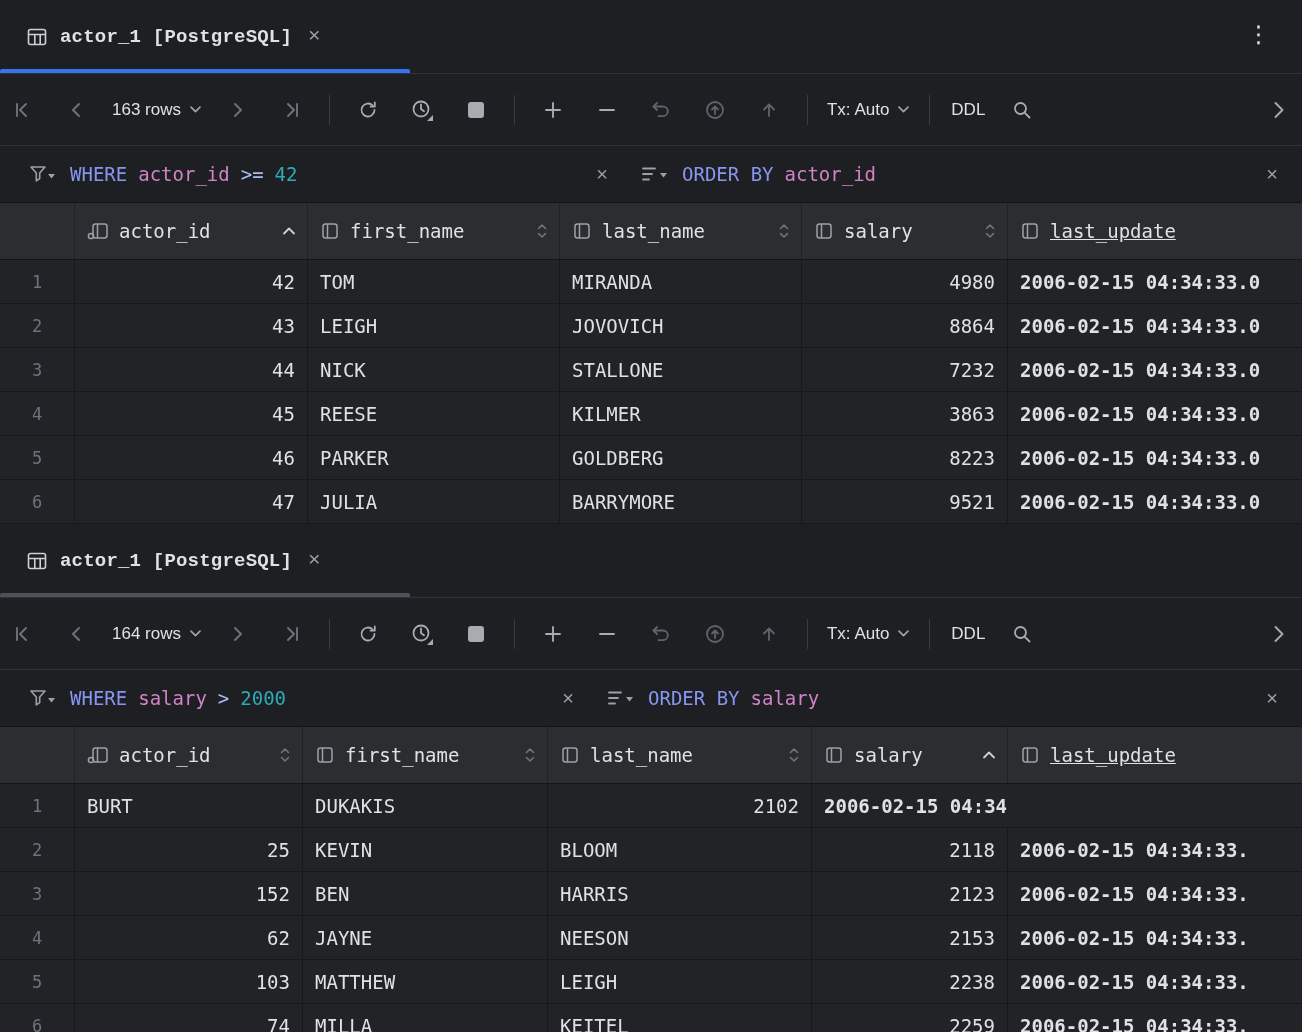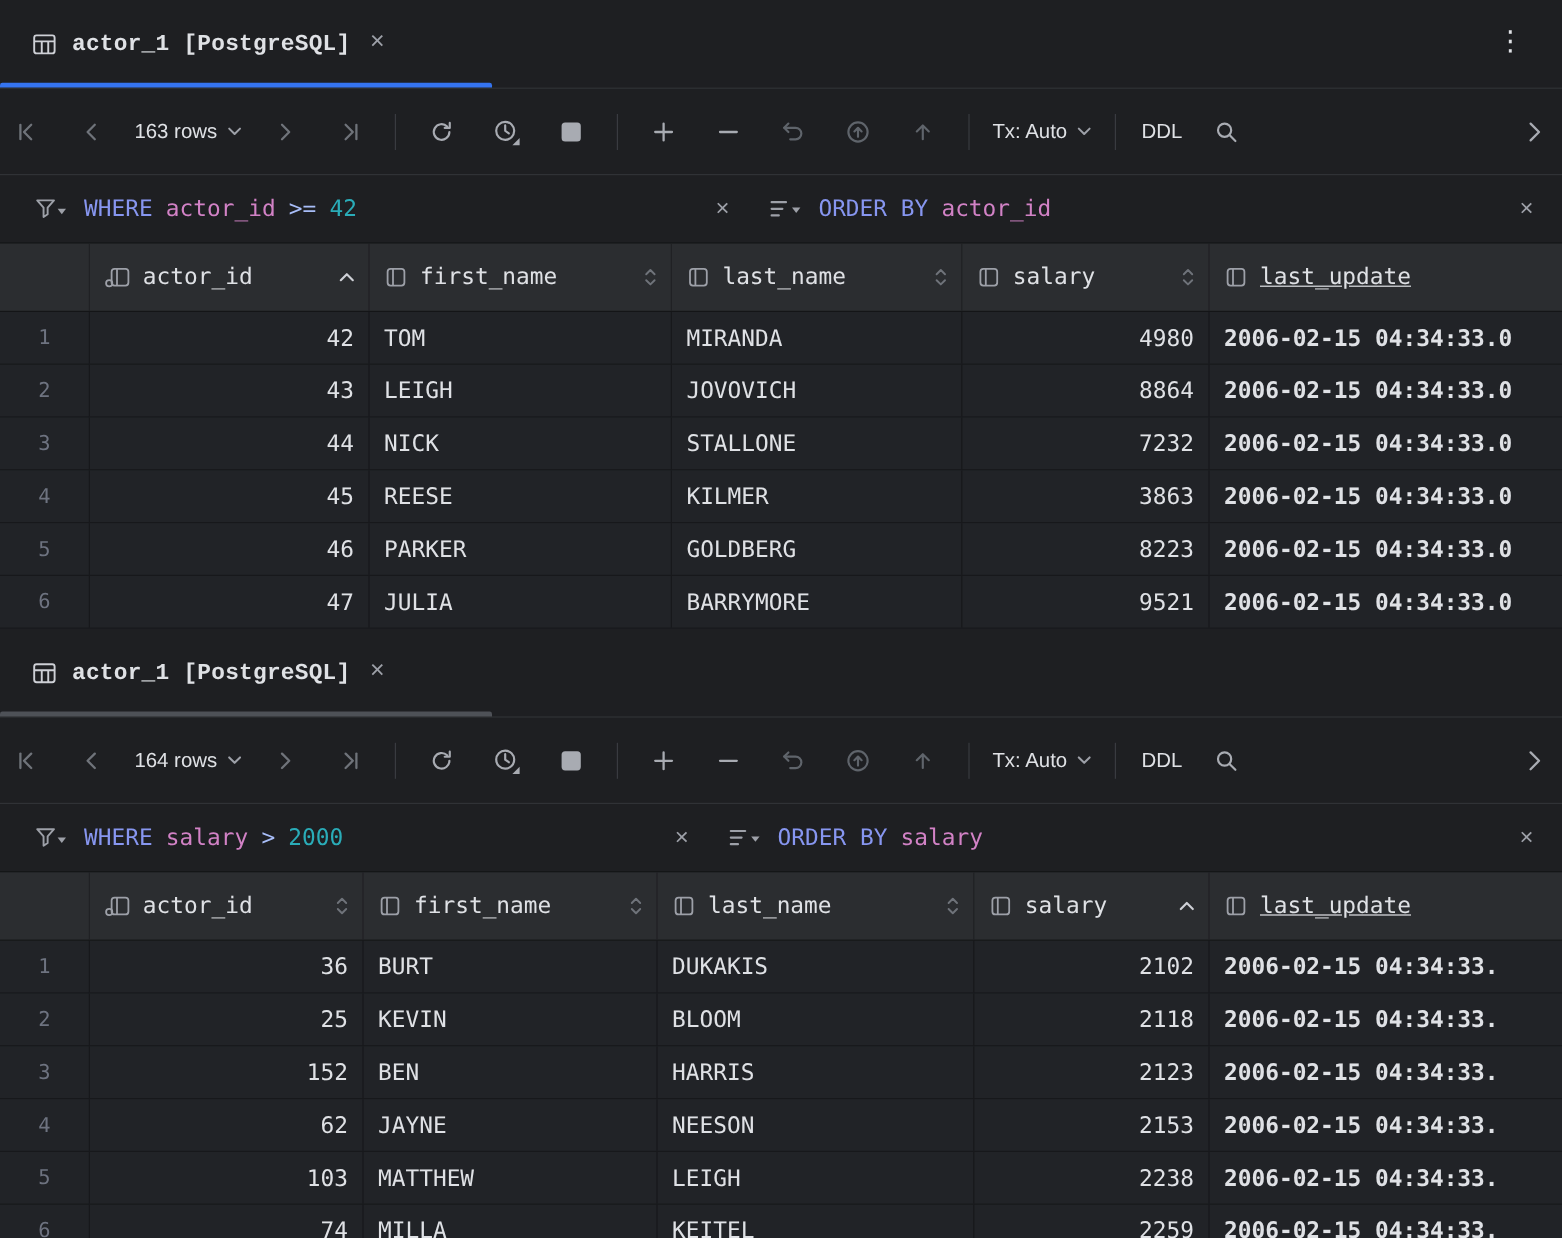--- a/index.html
+++ b/index.html
@@ -549,21 +549,20 @@
               <rect x="3" y="3" width="14" height="14" rx="2.5"></rect>
               <path d="M7.5 3v14"></path>
             </svg>
           </span>
         <span class="hname">last_update</span>
       </div>
     </div>
     <div class="grid-body">
         <div class="grid-row">
     <div class="cell gutter">1</div>
-    <div class="cell num">36</div>
     <div class="cell">BURT</div>
     <div class="cell">DUKAKIS</div>
     <div class="cell num">2102</div>
     <div class="cell">2006-02-15 04:34:33.</div>
   </div>
         <div class="grid-row">
     <div class="cell gutter">2</div>
     <div class="cell num">25</div>
     <div class="cell">KEVIN</div>
     <div class="cell">BLOOM</div>

